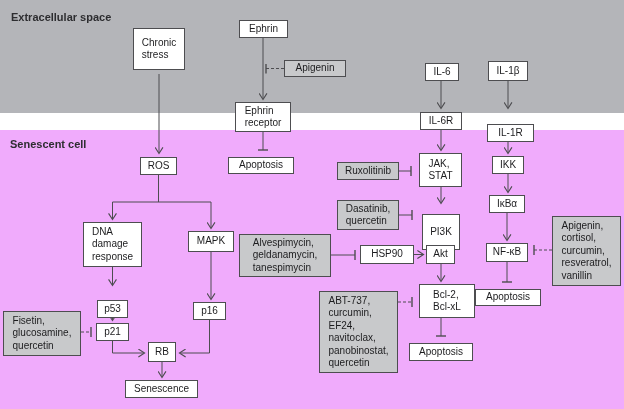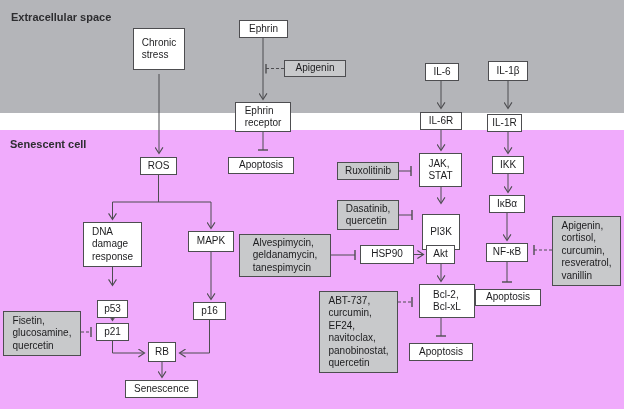--- a/index.html
+++ b/index.html
@@ -71,21 +71,21 @@
 
   <div class="node" style="left:133px;top:28px;width:52px;height:42px">Chronic
 stress</div>
   <div class="node" style="left:239px;top:20px;width:49px;height:18px">Ephrin</div>
   <div class="node drug" style="left:284px;top:60px;width:62px;height:17px">Apigenin</div>
   <div class="node" style="left:425px;top:63px;width:34px;height:18px">IL-6</div>
   <div class="node" style="left:488px;top:61px;width:40px;height:20px">IL-1β</div>
   <div class="node" style="left:235px;top:102px;width:56px;height:30px">Ephrin
 receptor</div>
   <div class="node" style="left:420px;top:112px;width:42px;height:18px">IL-6R</div>
-  <div class="node" style="left:487px;top:114px;width:35px;height:18px">IL-1R</div>
+  <div class="node" style="left:487px;top:124px;width:47px;height:18px">IL-1R</div>
   <div class="node" style="left:140px;top:157px;width:37px;height:18px">ROS</div>
   <div class="node" style="left:228px;top:157px;width:66px;height:17px">Apoptosis</div>
   <div class="node drug" style="left:337px;top:162px;width:62px;height:18px">Ruxolitinib</div>
   <div class="node" style="left:419px;top:153px;width:43px;height:34px">JAK,
 STAT</div>
   <div class="node" style="left:492px;top:156px;width:32px;height:18px">IKK</div>
   <div class="node drug" style="left:337px;top:200px;width:62px;height:30px">Dasatinib,
 quercetin</div>
   <div class="node" style="left:422px;top:214px;width:38px;height:36px">PI3K</div>
   <div class="node" style="left:489px;top:195px;width:36px;height:18px">IκBα</div>

